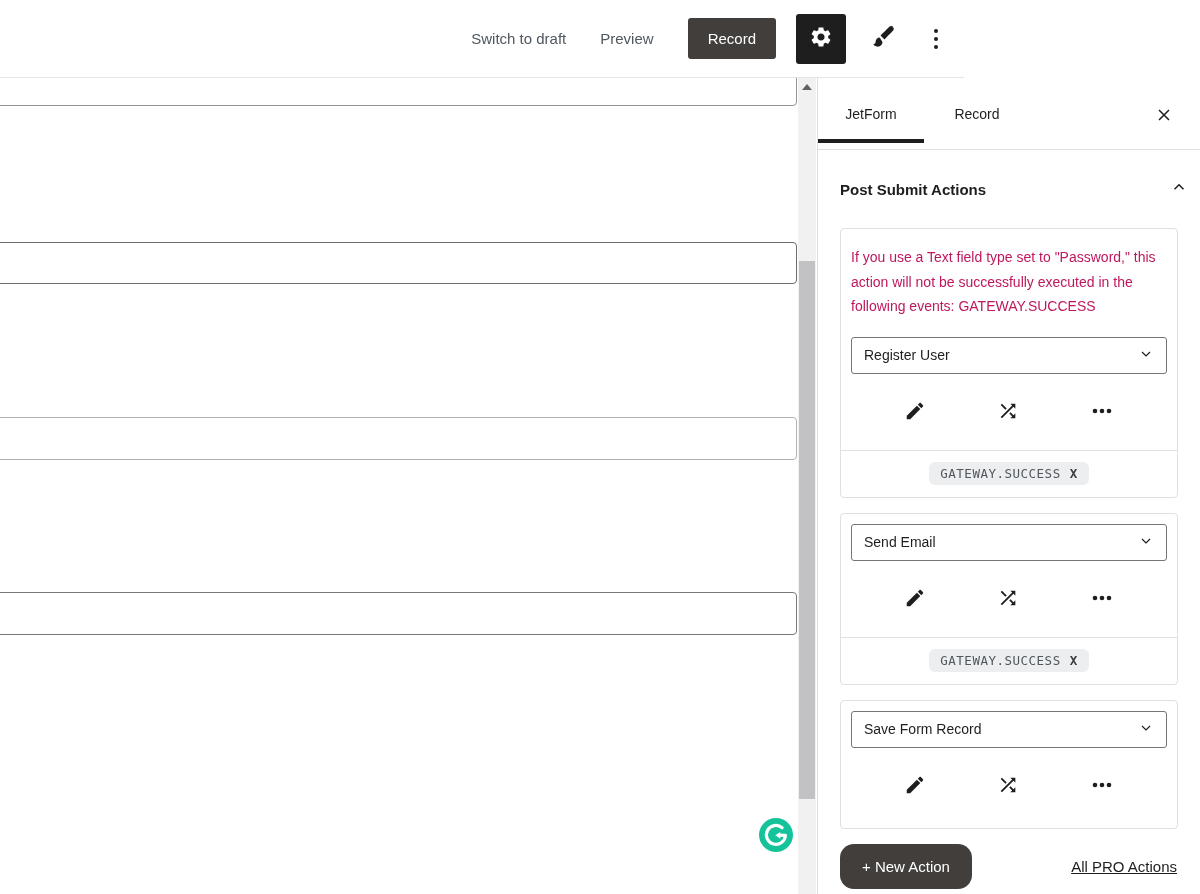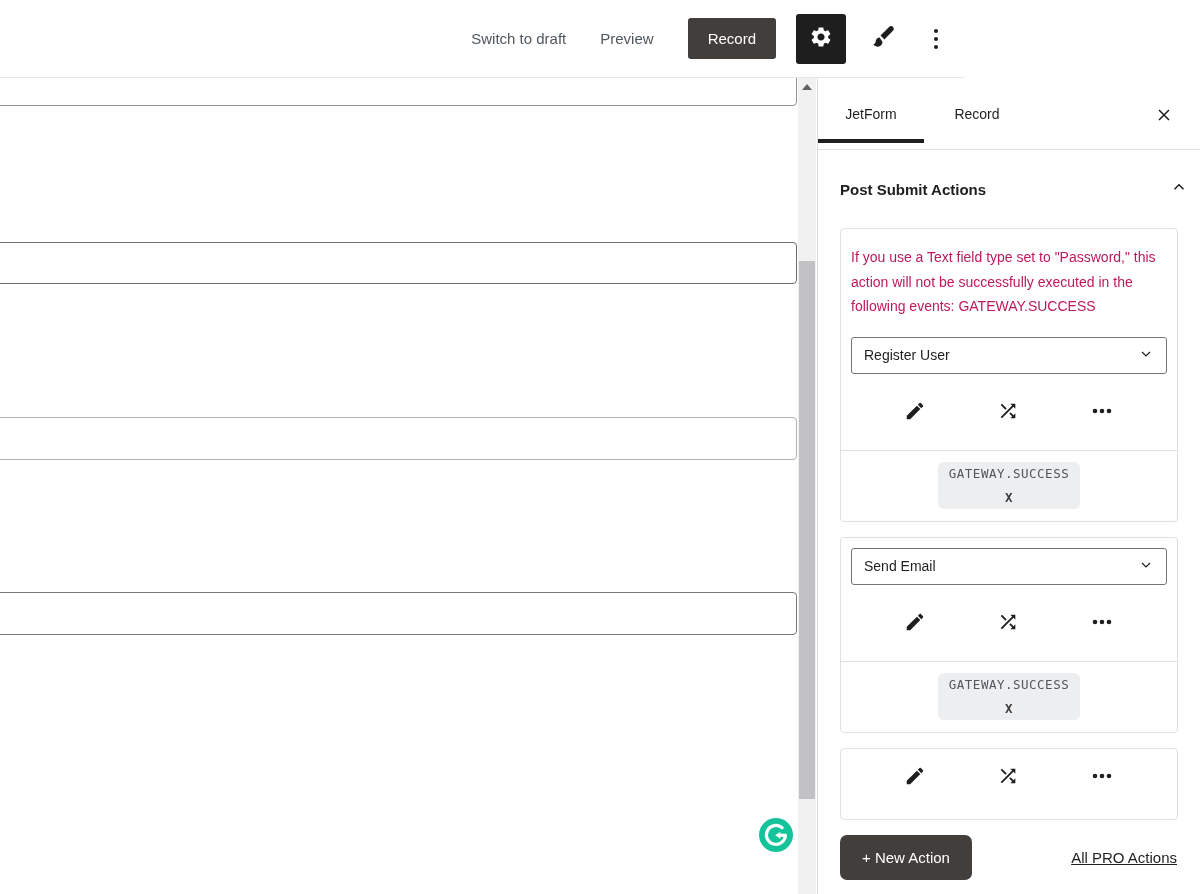--- a/index.html
+++ b/index.html
@@ -57,25 +57,25 @@
   .warning { margin:16px 10px 2px 10px; color:#be185d; font-size:14px; line-height:24.5px; }
   .action-select { margin:10px; height:37px; border:1px solid #757575; border-radius:3px;
     display:flex; align-items:center; justify-content:space-between; padding:0 12px;
     font-size:14px; color:#1e1e1e; background:#fff; cursor:pointer; }
   .card .action-select.after-warning { margin-top:18px; }
   .icon-row { display:flex; justify-content:space-around; align-items:center; padding:15px 28px 24px 28px; }
   .icon-btn { background:transparent; border:none; cursor:pointer; display:flex; align-items:center; justify-content:center; }
   .events-row { border-top:1px solid #e0e0e0; text-align:center; padding:11px 0 12px 0; }
   .event-pill { display:inline-flex; align-items:center; gap:9px; background:#edeeef; border-radius:6px;
     padding:4px 11px; font-family:"DejaVu Sans Mono", monospace; font-size:12.5px;
-    letter-spacing:0.5px; color:#50575e;flex-direction:column; }
+    letter-spacing:0.5px; color:#50575e; }
   .event-pill .remove-x { font-weight:700; color:#3c3c3c; cursor:pointer; font-family:"DejaVu Sans Mono", monospace; }
 
   .actions-footer { display:flex; align-items:center; justify-content:space-between; margin:12px 23px 0 22px; }
-  .btn-new-action { background:#413e3c; color:#fff; border:none; border-radius:7px;
+  .btn-new-action { background:#413e3c; color:#fff; border:none; border-radius:14px;
     font-size:15px; padding:14px 22px; cursor:pointer; }
   .link-pro { font-size:15px; color:#1e1e1e; text-decoration:underline; cursor:pointer; }
 </style>
 </head>
 <body>
 
 <div class="topbar">
   <span class="topbar-link">Switch to draft</span>
   <span class="topbar-link">Preview</span>
   <button class="btn-update">Record</button>
@@ -228,20 +228,28 @@
     </div>
     <div class="events-row">
       <span class="event-pill">
         <span>GATEWAY.SUCCESS</span>
         <span class="remove-x">X</span>
       </span>
     </div>
   </div>
 
   <div class="card">
+    <div class="action-select">
+      <span>Save Form Record</span>
+      <span>
+        <svg width="16" height="16" viewBox="0 0 24 24">
+            <path d="M6 9 L12 15 L18 9" stroke="#1e1e1e" stroke-width="1.8" fill="none"></path>
+          </svg>
+      </span>
+    </div>
     <div class="icon-row" style="padding-bottom:28px;">
       <button class="icon-btn">
         <span>
           <svg width="22" height="22" viewBox="0 0 24 24">
               <path fill="#1e1e1e" d="M3 17.25V21h3.75L17.81 9.94l-3.75-3.75L3 17.25zM20.71 7.04c.39-.39.39-1.02 0-1.41l-2.34-2.34c-.39-.39-1.02-.39-1.41 0l-1.83 1.83 3.75 3.75 1.83-1.83z"></path>
             </svg>
         </span>
       </button>
       <button class="icon-btn">
         <span>

